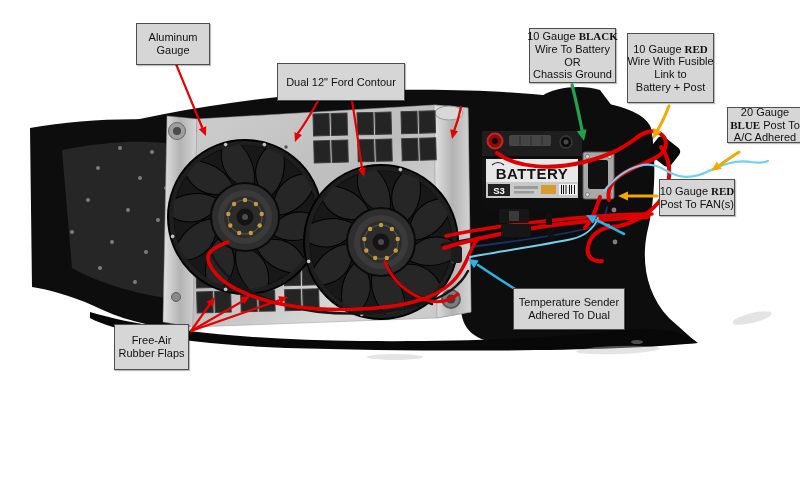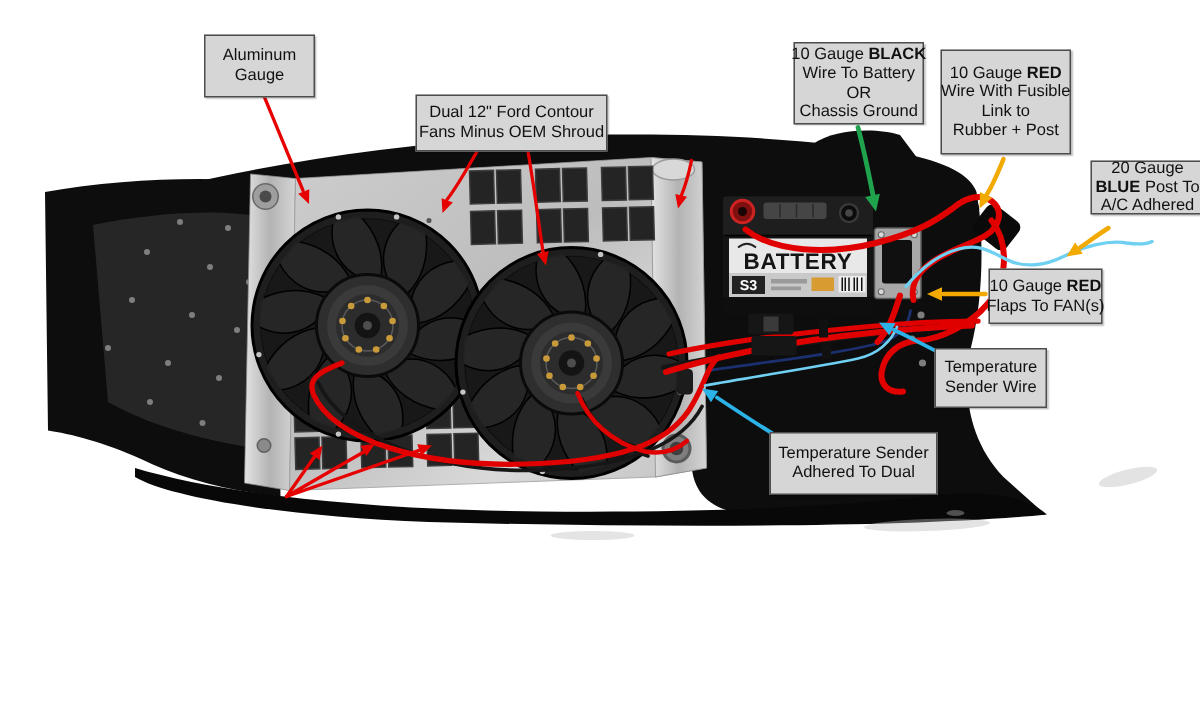--- a/index.html
+++ b/index.html
@@ -4,21 +4,21 @@
 <style>
   html,body{margin:0;padding:0;background:#fff;}
   .canvas{position:relative;width:800px;height:485px;background:#fff;overflow:hidden;
           font-family:"Liberation Sans",sans-serif;}
   .photo{position:absolute;left:0;top:0;}
   .lbl{position:absolute;background:var(--label-bg,#d6d6d6);border:1px solid var(--label-border,#4d4d4d);
        box-shadow:1px 1px 1px rgba(0,0,0,.25);
        display:flex;flex-direction:column;justify-content:center;align-items:center;
        font-size:11px;line-height:1.15;color:#111;text-align:center;box-sizing:border-box;padding:1px 19px;}
   .lbl .ln{white-space:nowrap;}
-  .lbl b{font-weight:bold;}
+  .lbl b{font-weight:bold;font-family:Liberation Serif, serif;}
   
   .w-red{stroke:var(--wire-red,#e10000);fill:none;stroke-linecap:round;}
   .w-blk{stroke:#161616;fill:none;stroke-linecap:round;}
   .w-navy{stroke:#1c2f6e;fill:none;stroke-linecap:round;}
   .w-blue{stroke:var(--wire-blue,#6fd0f2);fill:none;stroke-linecap:round;}
   .ar-red{stroke:var(--arrow-red,#e60000);stroke-width:2.2;fill:none;stroke-linecap:round;}
   .ah-red{fill:var(--arrow-red,#e60000);}
   .ar-green{stroke:var(--arrow-green,#1fa34d);stroke-width:3.2;fill:none;stroke-linecap:round;}
   .ah-green{fill:var(--arrow-green,#1fa34d);}
   .ar-orange{stroke:var(--arrow-orange,#f2a900);stroke-width:3;fill:none;stroke-linecap:round;}
@@ -295,52 +295,51 @@
   </g>
 </svg>
 
 <div class="lbl" style="left:136px;top:23px;width:74px;height:42px">
   <div class="ln">Aluminum</div>
   <div class="ln">Gauge</div>
 </div>
 
 <div class="lbl" style="left:277px;top:63px;width:128px;height:38px">
   <div class="ln">Dual 12" Ford Contour</div>
-  <div class="ln">Fans Minus OEM Shroud</div>
 </div>
 
 <div class="lbl" style="left:529px;top:28px;width:87px;height:55px">
   <div class="ln"><span>10 Gauge </span><b>BLACK</b></div>
   <div class="ln">Wire To Battery</div>
   <div class="ln">OR</div>
   <div class="ln">Chassis Ground</div>
 </div>
 
 <div class="lbl" style="left:627px;top:33px;width:87px;height:70px">
   <div class="ln"><span>10 Gauge </span><b>RED</b></div>
   <div class="ln">Wire With Fusible</div>
   <div class="ln">Link to</div>
-  <div class="ln">Rubber + Post</div>
+  <div class="ln">Battery + Post</div>
 </div>
 
 <div class="lbl" style="left:727px;top:107px;width:76px;height:36px">
   <div class="ln">20 Gauge</div>
   <div class="ln"><b>BLUE</b><span> Post To</span></div>
   <div class="ln">A/C Adhered</div>
 </div>
 
 <div class="lbl" style="left:659px;top:179px;width:76px;height:37px">
   <div class="ln"><span>10 Gauge </span><b>RED</b></div>
-  <div class="ln">Flaps To FAN(s)</div>
-</div>
-
-<div class="lbl" style="left:623px;top:232px;width:75px;height:40px">
-  <div class="ln">Temperature</div>
-  <div class="ln">Sender Wire</div>
-</div>
+  <div class="ln">Post To FAN(s)</div>
+</div>
+
 
 <div class="lbl" style="left:513px;top:288px;width:112px;height:42px">
   <div class="ln">Temperature Sender</div>
   <div class="ln">Adhered To Dual</div>
 </div>
 
+<div class="lbl" style="left:114px;top:324px;width:75px;height:46px">
+  <div class="ln">Free-Air</div>
+  <div class="ln">Rubber Flaps</div>
+</div>
 
 </div>
 
 </body></html>

